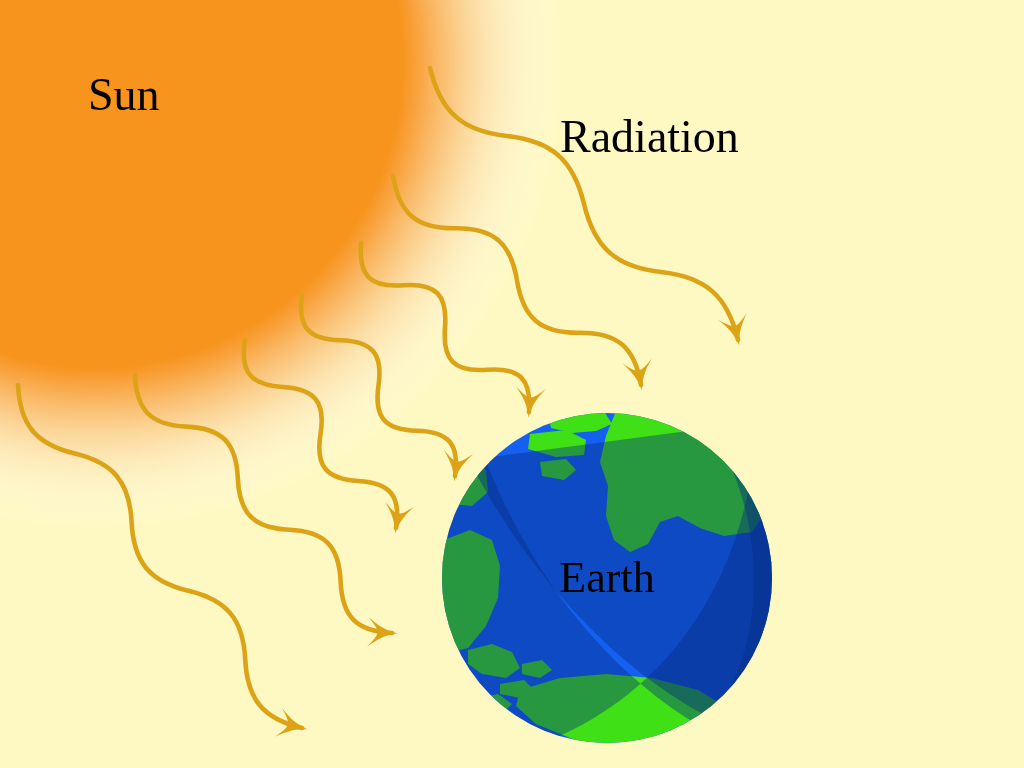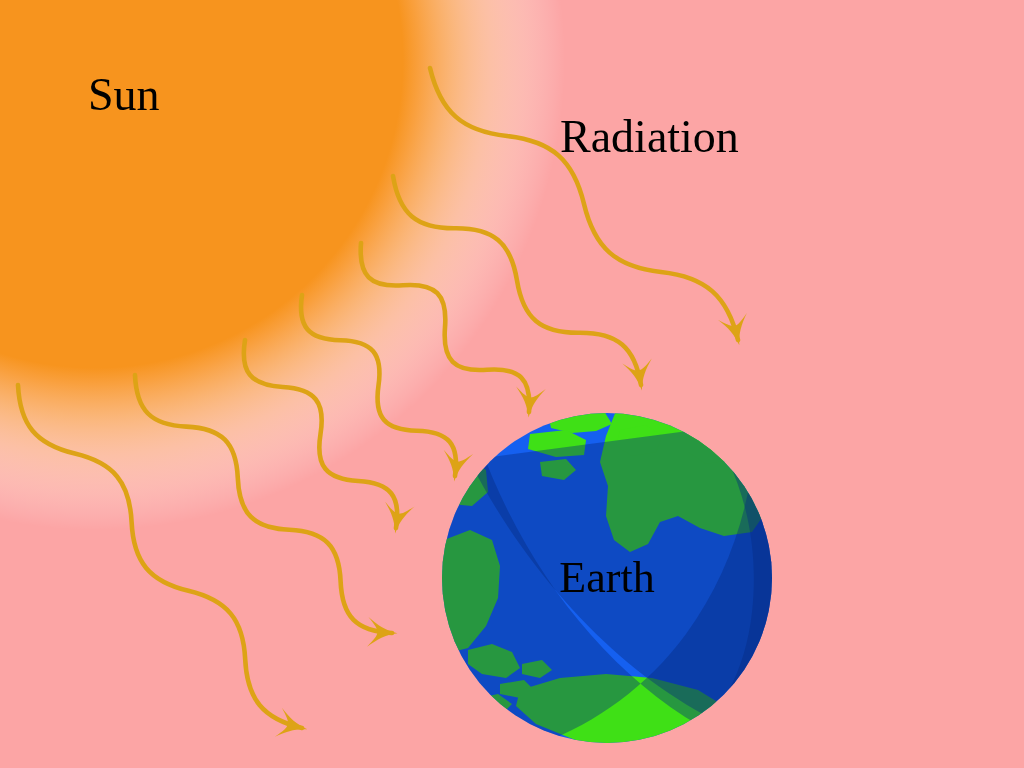--- a/index.html
+++ b/index.html
@@ -11,21 +11,21 @@
   body {
     width: 1024px;
     height: 768px;
     overflow: hidden;
     font-family: "Liberation Serif", serif;
   }
   #stage {
     position: relative;
     width: 1024px;
     height: 768px;
-    background: #fca5a5;
+    background: #fef9c3;
   }
   #scene {
     position: absolute;
     top: 0;
     left: 0;
     width: 1024px;
     height: 768px;
     display: block;
   }
   .label-text {

